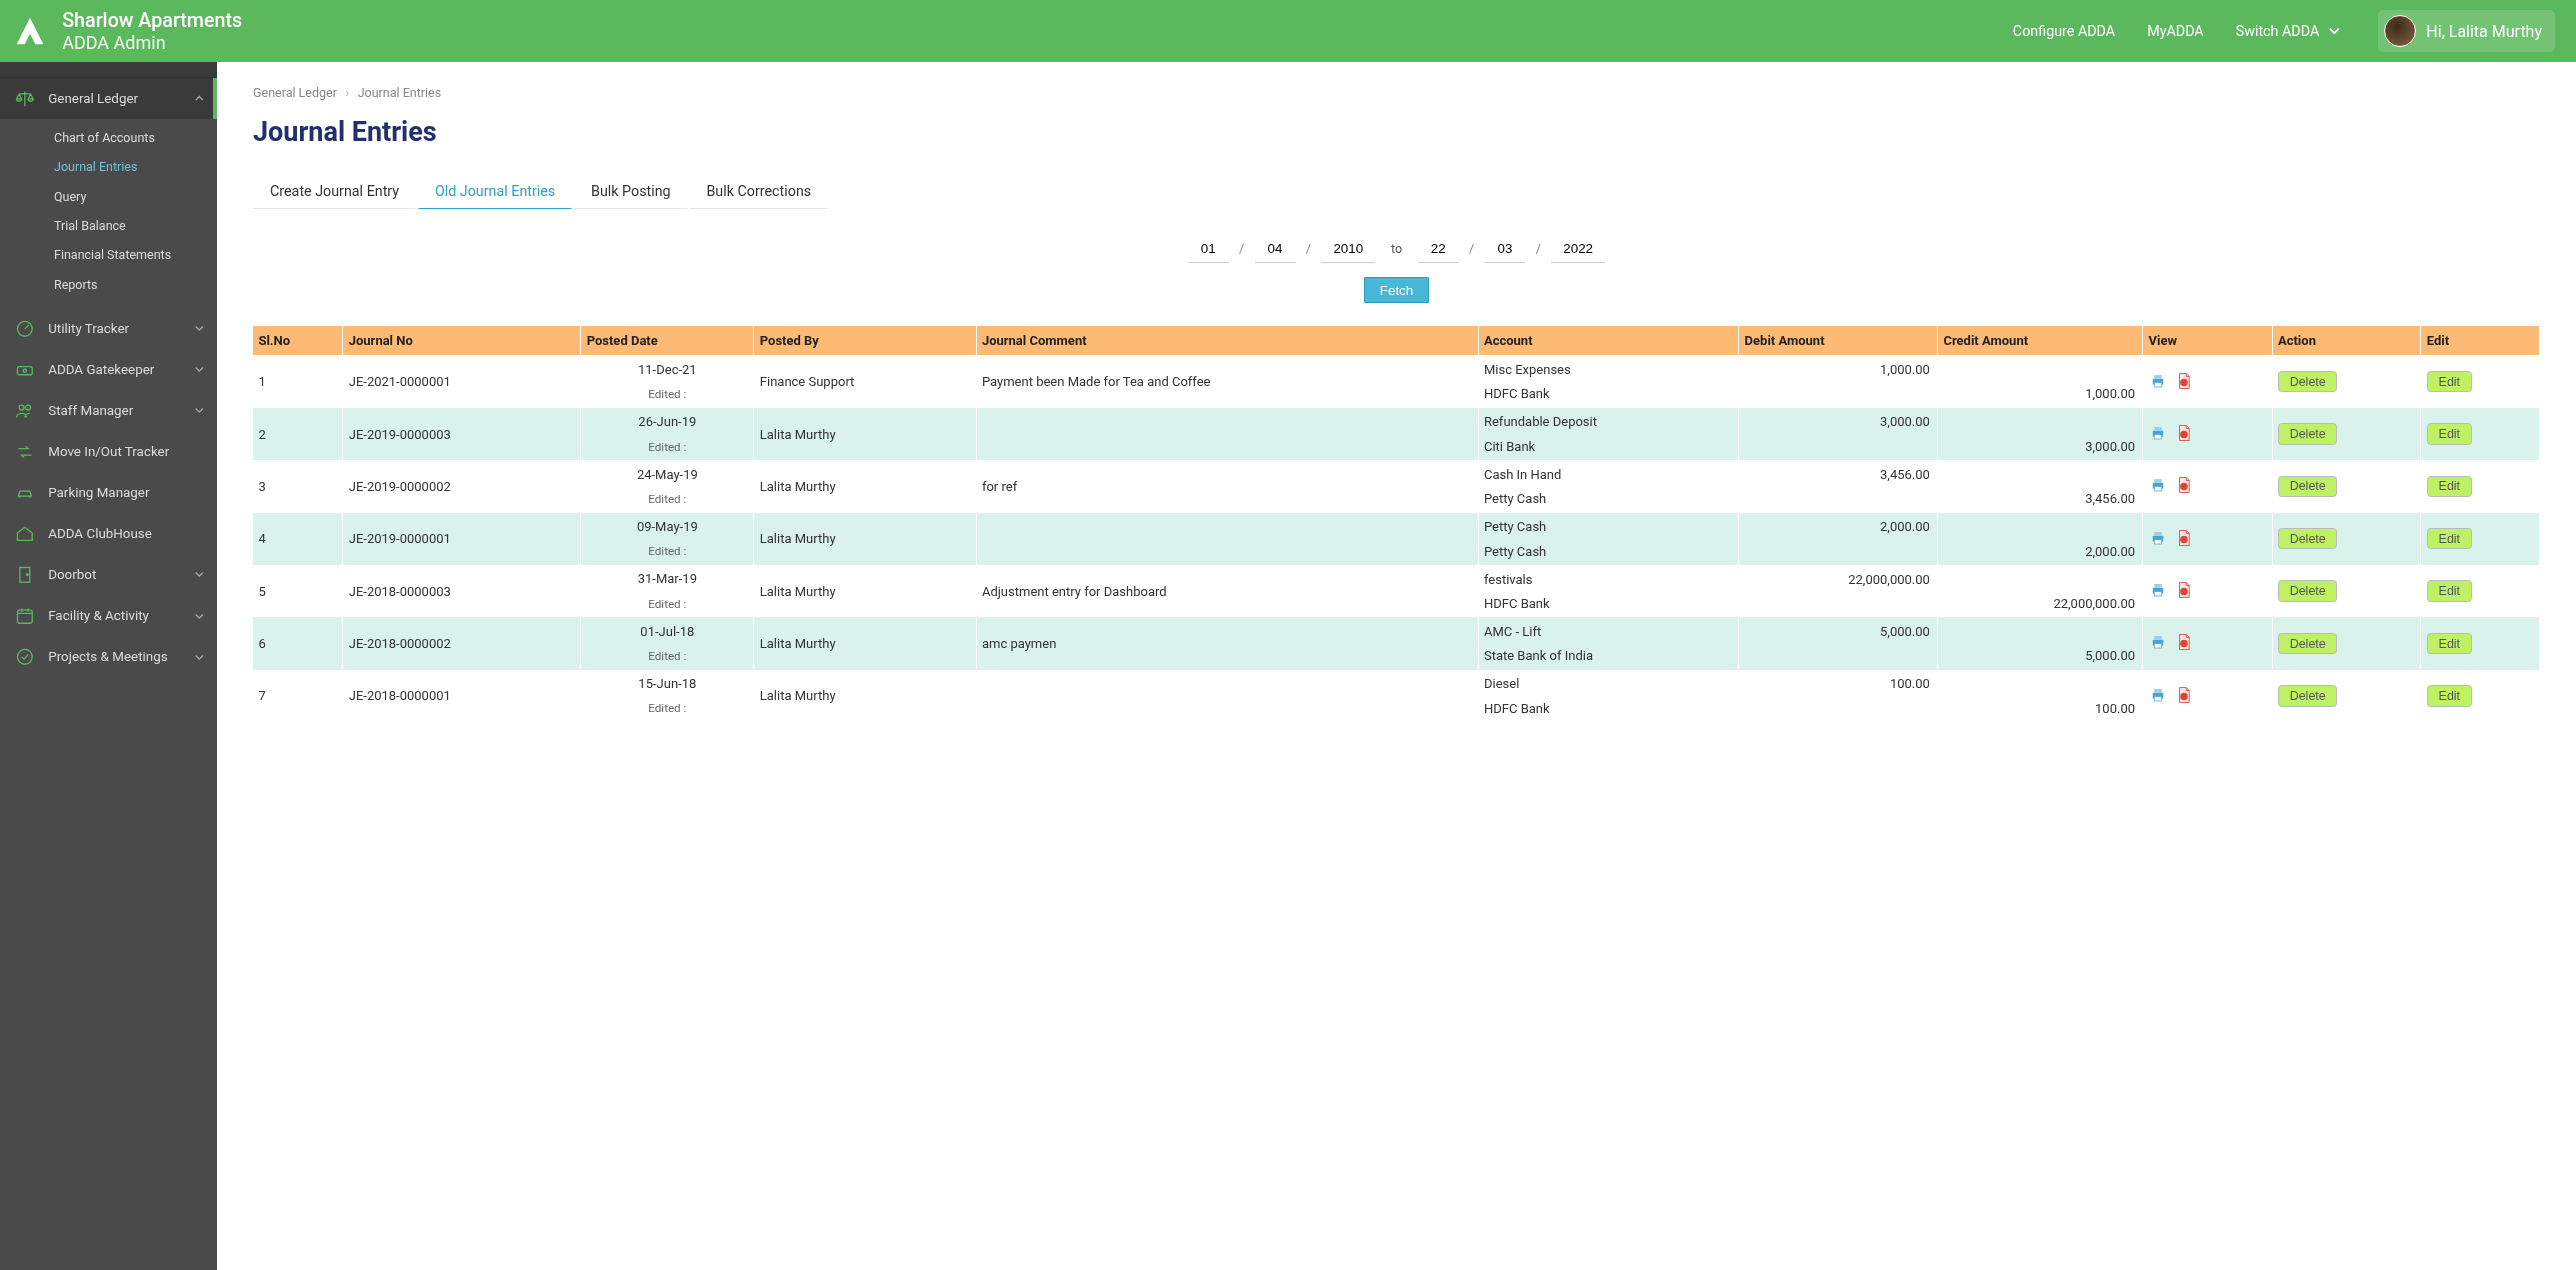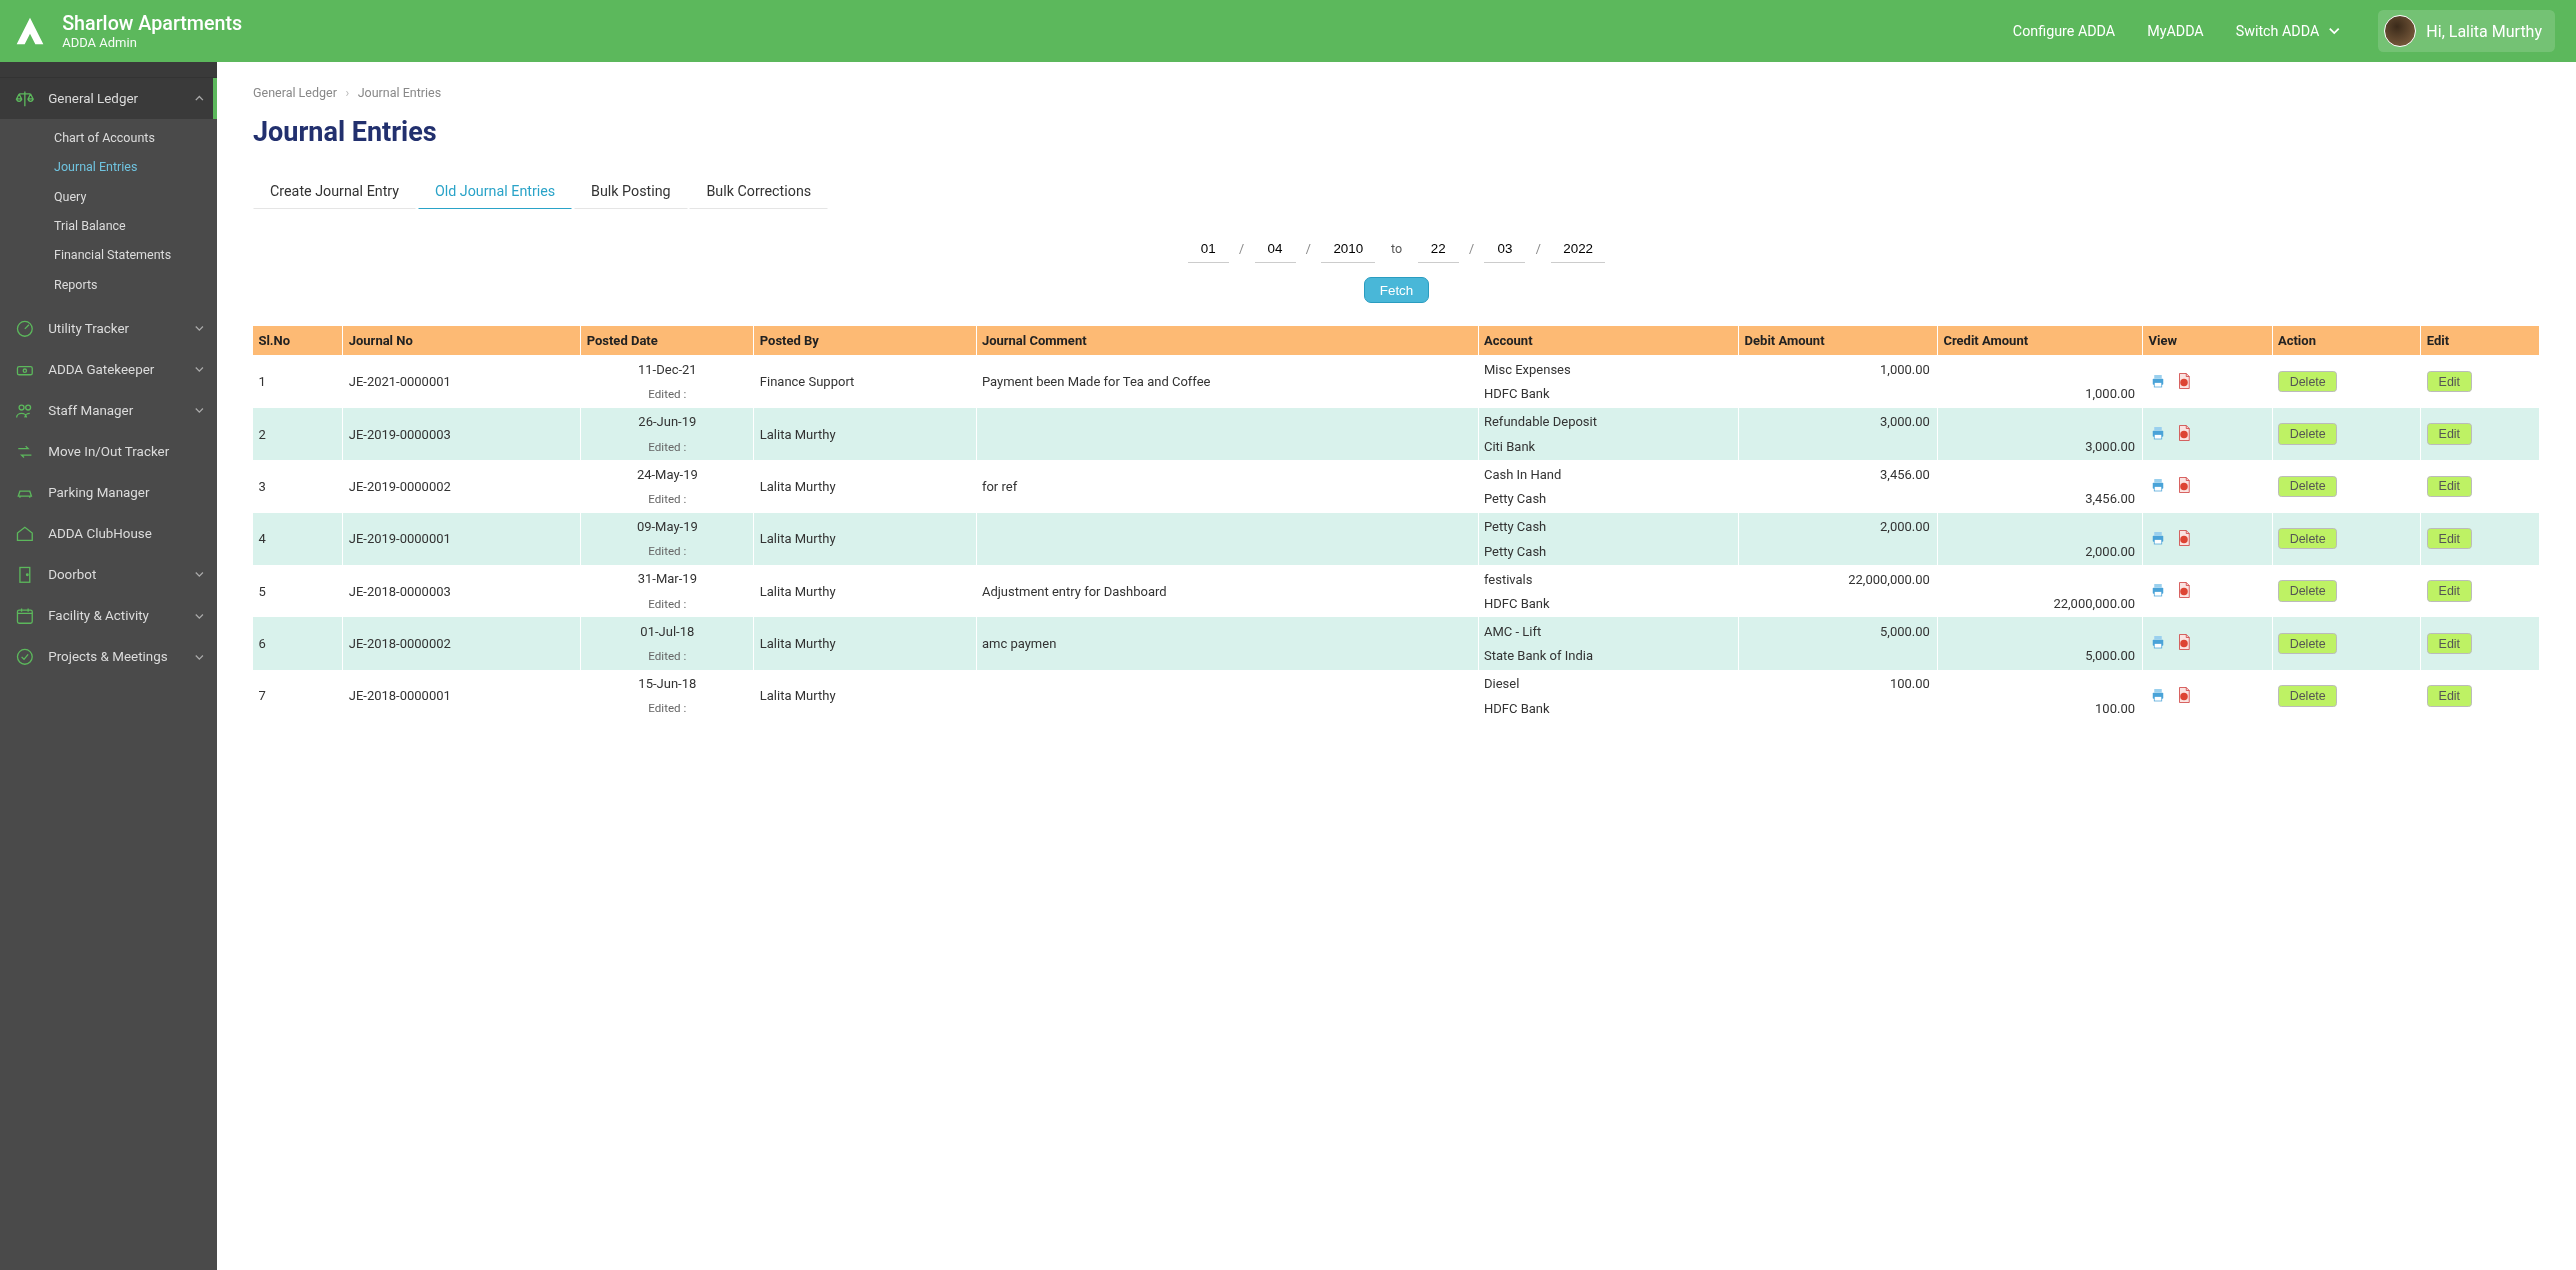--- a/index.html
+++ b/index.html
@@ -2,21 +2,21 @@
 <html style="font-size:14.3px"><head>
 <meta charset="utf-8">
 <style>
   * { box-sizing: border-box; margin: 0; padding: 0; }
   body { font-family: -apple-system, BlinkMacSystemFont, "Segoe UI", Roboto, Arial, sans-serif; font-size: 12.5px; color: #333; background: #fff; }
 
   
   .topbar { background: #5cb85c; color: #fff; height: 62px; display: flex; align-items: center; padding: 0 21.5px 0 10.7px; }
   .logo { width: 39px; height: 39px; margin-right: 12.5px; display:flex;align-items:center;justify-content:center;}
   .brand-title { font-size: 19.7px; font-weight: 500; line-height: 1.2; }
-  .brand-sub   { font-size: 13px; opacity: .95; }
+  .brand-sub   { font-size: 18px; opacity: .95; }
   .top-spacer { flex: 1; }
   .top-link { color: #fff; font-size: 14.3px; margin: 0 16px; cursor: pointer; display:flex;align-items:center; }
   .top-link .chev { margin-left:9px; }
   .user-pill { display:flex; align-items:center; background: rgba(255,255,255,.15); border-radius: 5.4px; padding: 5.4px 12.5px 5.4px 5.4px; margin-left: 21.5px; justify-content: center; }
   .avatar { width:32px;height:32px;border-radius:50%;background: radial-gradient(circle at 40% 35%, #3a2a1a, #886644); margin-right:10.7px; border:1.8px solid #fff;}
   .user-pill span { font-size:16px; }
 
   
   .shell { display:flex; height: calc(100vh - 62px); }
   .sidebar { width: 217px; background: #4a4a4a; color:#dcdcdc; overflow-y:auto; font-size:13.4px; position:relative;}
@@ -44,21 +44,21 @@
   .tab.active { color:#2aa3c8; border-bottom:1.8px solid #2aa3c8;}
   .tab:not(.active) { border-bottom:0.9px solid #e5e5e5;}
 
   
   .date-row { text-align:center; margin-bottom:14.3px;}
   .date-row input { width:41px; text-align:center; border:none; border-bottom:0.9px solid #ccc; padding:5.4px 1.8px; font-size:13.4px;}
   .date-row input.year{width:54px;}
   .date-row .slash { margin:0 7.2px; color:#888;}
   .date-row .to { margin:0 12.5px; color:#555;}
   .fetch-row { text-align:center; margin-bottom:23px;}
-  .fetch-btn { background:#49b7d8; color:#fff; border:0.9px solid #2a9cc0; border-radius:7px; padding:4.5px 14.3px; font-size:13.4px; cursor:pointer;}
+  .fetch-btn { background:#49b7d8; color:#fff; border:0.9px solid #2a9cc0; border-radius:1px; padding:4.5px 14.3px; font-size:13.4px; cursor:pointer;}
 
   
   table.grid { width:100%; border-collapse:collapse; font-size:13px;}
   table.grid th { background:#fdba74; color:#222; text-align:left; padding:7.2px 5.4px; font-weight:700; border-right:1.8px solid #fff;margin-top:45px;}
   table.grid td { padding:5.4px 5.4px; border-right:1.8px solid #fff; vertical-align:middle;}
   tbody tr.sub td { padding-top:1.8px;}
   .row-group.alt td { background:#d9f2ec; }
   .num { text-align:right; padding-right:7.2px !important;}
   .edited { color:#666; font-size:11.6px;}
   .posted-cell { line-height:1.4;}

